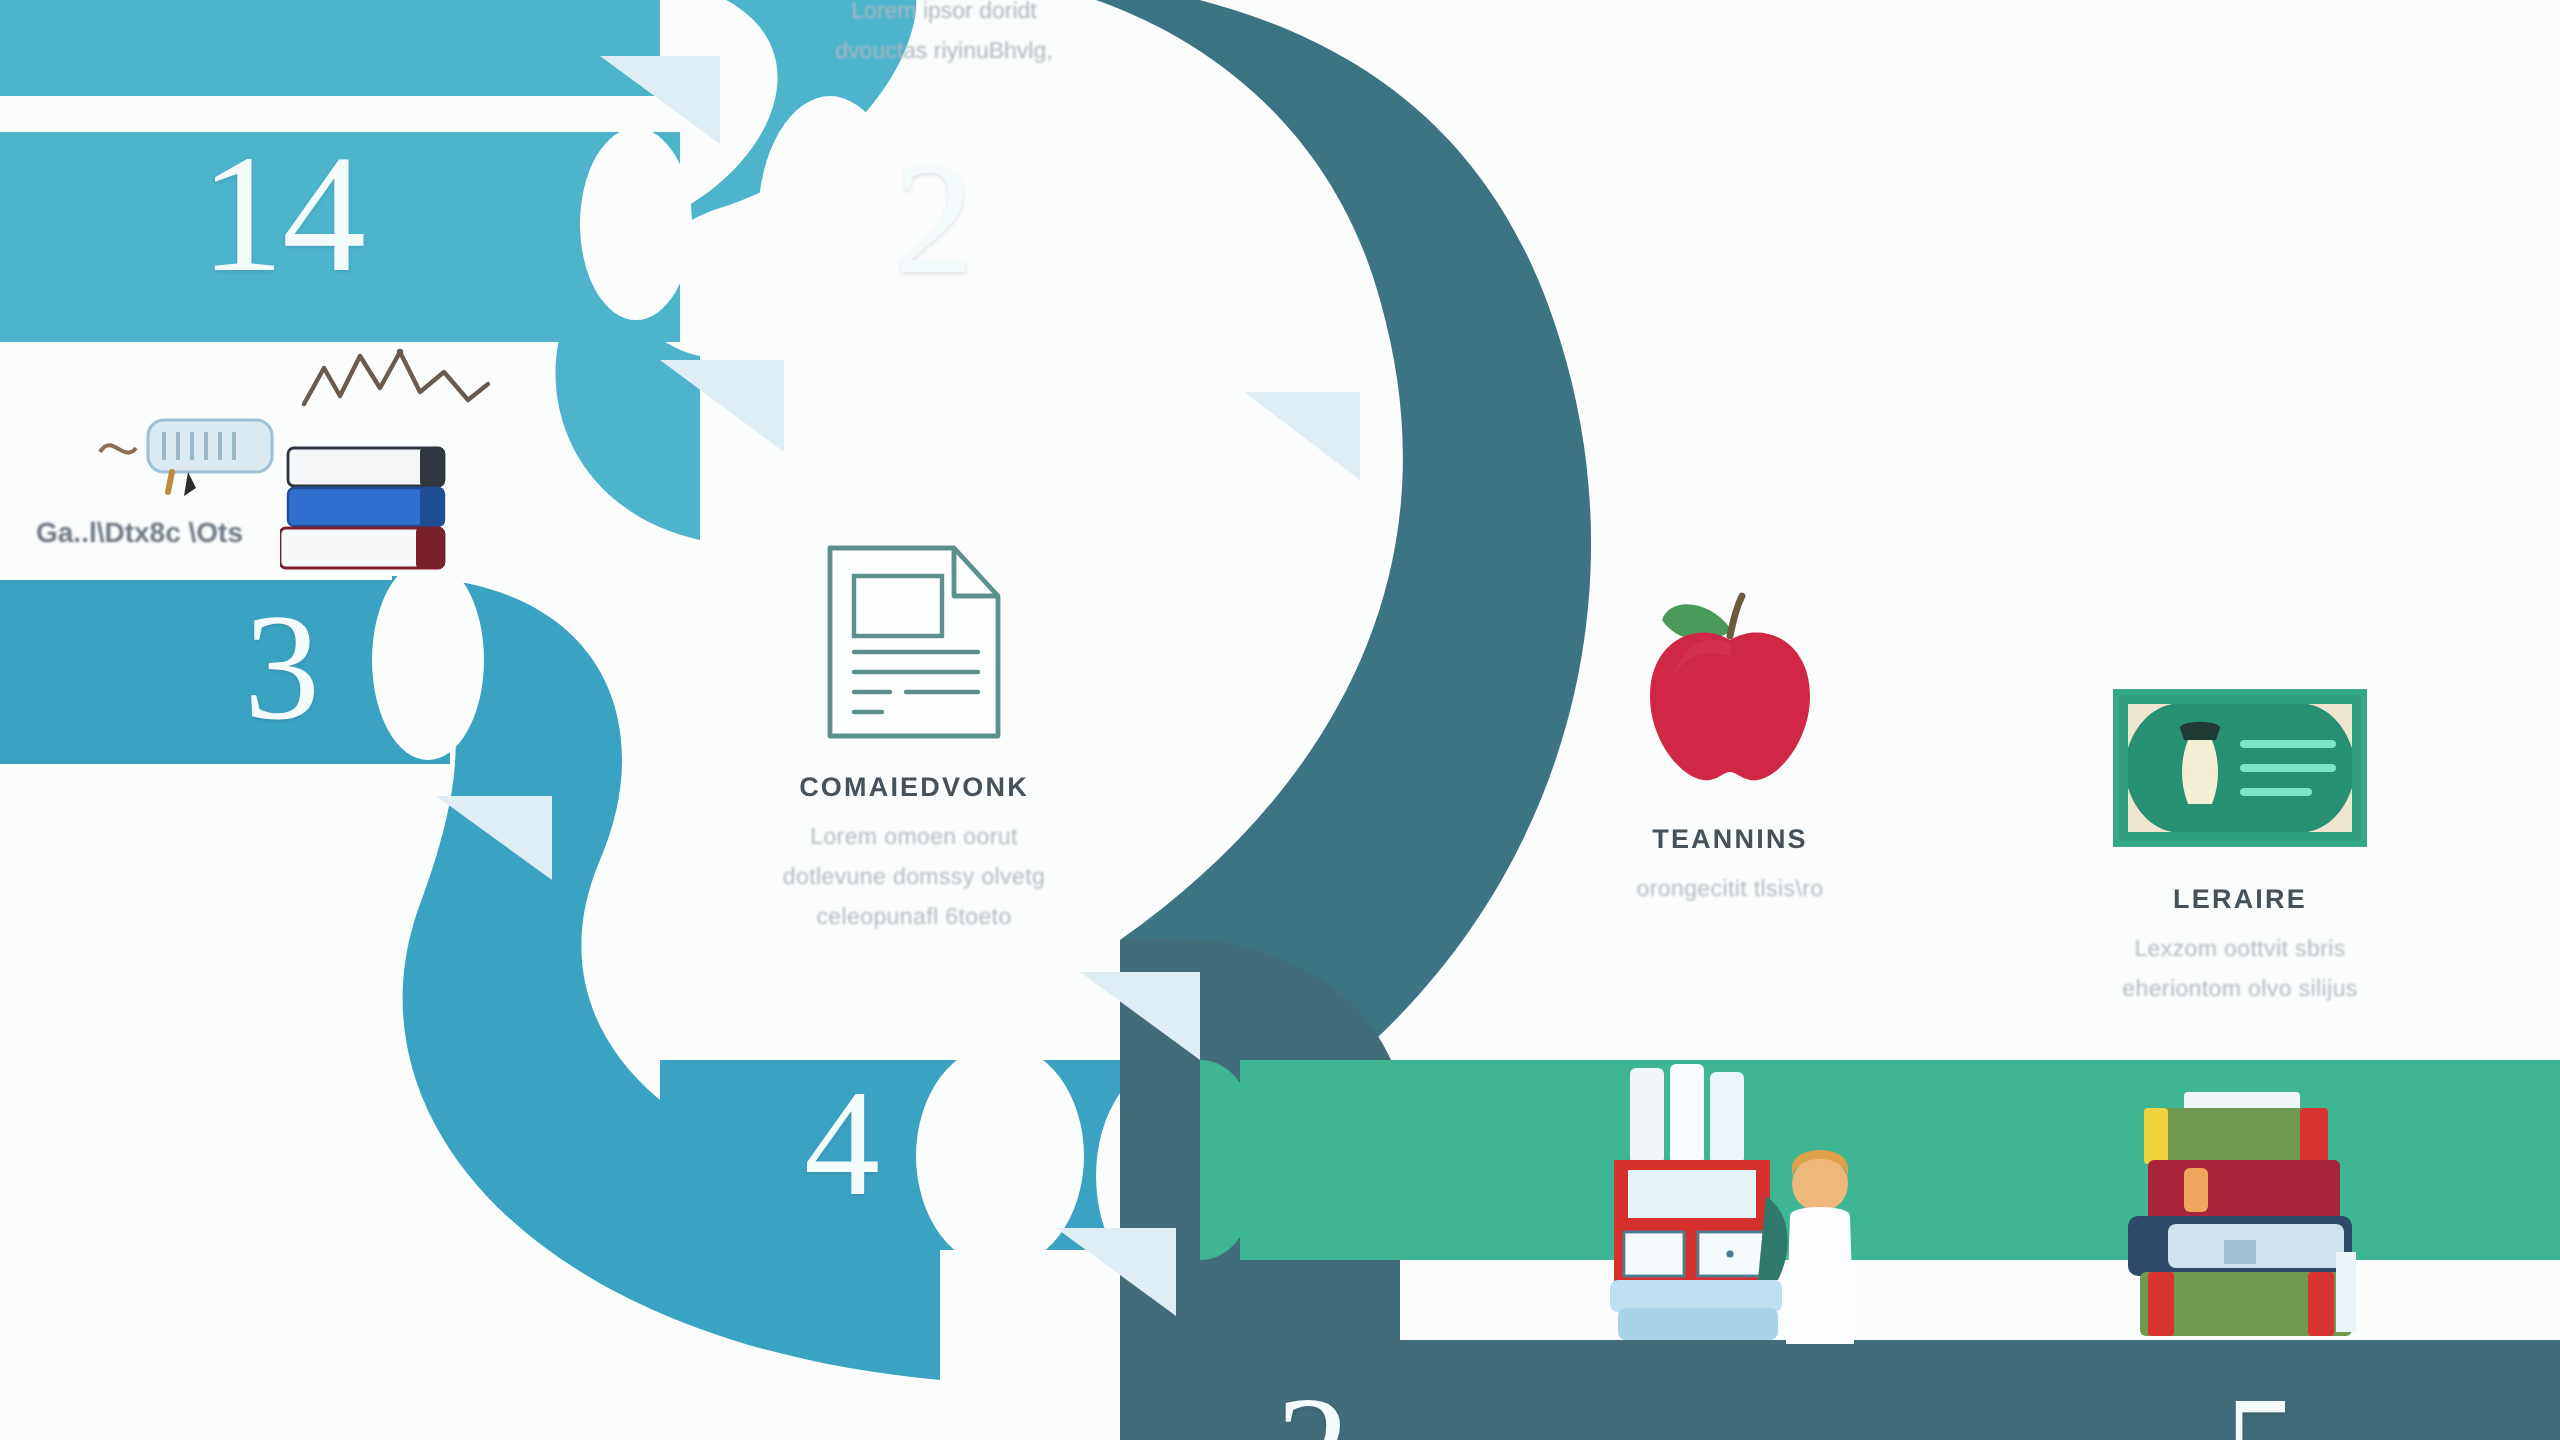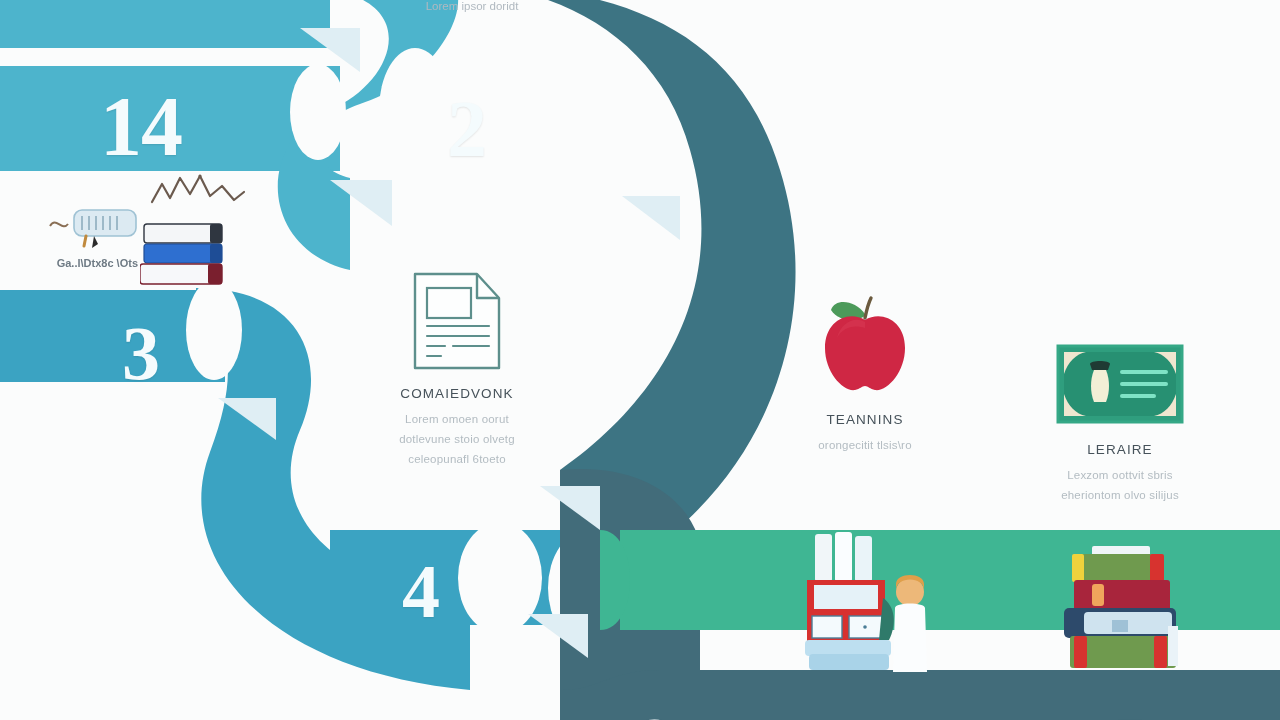--- a/index.html
+++ b/index.html
@@ -21,41 +21,40 @@
     inset: 0;
     width: 1280px;
     height: 720px;
   }
   .step-number {
     position: absolute;
     color: #f4fbfd;
     font-family: "Liberation Serif", serif;
     font-size: 78px;
     line-height: 1;
-    font-weight: 700;
+    font-weight: 400;
     letter-spacing: -1px;
     user-select: none;
     text-shadow: 0 1px 2px rgba(0,0,0,0.10);
-    margin-top: 19px;
   }
   .num-1 { left: 100px; top: 66px; font-size: 84px; }
   .num-2 { left: 447px; top: 70px; font-size: 80px; }
   .num-3 { left: 122px; top: 296px; font-size: 76px; }
   .num-4 { left: 402px; top: 534px; font-size: 76px; }
   .num-5 { left: 638px; top: 688px; font-size: 74px; }
   .num-6 { left: 1112px; top: 688px; font-size: 74px; }
 
   .card {
     position: absolute;
     text-align: center;
     width: 190px;
   }
   .card .card-title {
     font-size: 13.5px;
-    font-weight: normal;
+    font-weight: bold;
     letter-spacing: 1.1px;
     color: #46525a;
     margin: 12px 0 9px 0;
     filter: blur(0.35px);
   }
   .card .card-body {
     font-size: 11.5px;
     line-height: 1.72;
     color: #b3bcc2;
     filter: blur(0.45px);
@@ -81,22 +80,22 @@
     font-size: 11.5px;
     line-height: 1.75;
     color: #b0b9c0;
     filter: blur(0.5px);
   }
   .leftnote {
     position: absolute;
     left: 18px;
     top: 255px;
     width: 120px;
-    text-align: right;
-    font-size: 11px;
+    text-align: left;
+    font-size: 14px;
     line-height: 1.6;
     color: #6e7a84;
     font-weight: bold;
     filter: blur(0.6px);
   }
   .float-icon { position: absolute; }
   .fi-books-left   { left: 140px; top: 218px; }
   .fi-chart-left   { left: 148px; top: 168px; }
   .fi-tag-left     { left: 42px;  top: 198px; }
   .fi-shelf        { left: 795px; top: 528px; }
@@ -159,20 +158,21 @@
 
   <div class="step-number num-1">14</div>
   <div class="step-number num-2">2</div>
   <div class="step-number num-3">3</div>
   <div class="step-number num-4">4</div>
   <div class="step-number num-5">2</div>
   <div class="step-number num-6">5</div>
 
   <div class="topnote">
     <div>Lorem ipsor doridt</div>
+    <div>dvouctas riyinuBhvlg,</div>
   </div>
 
   <div class="leftnote">Ga..l\Dtx8c \Ots</div>
 
   <div class="float-icon fi-chart-left">
     <svg width="100" height="48" viewBox="0 0 100 48">
       <polyline points="4,34 14,16 22,30 32,10 42,26 52,8 62,28 74,18 86,32 96,24" fill="none" stroke="#6b5a4e" stroke-width="2.2" stroke-linejoin="round" stroke-linecap="round"></polyline>
       <circle cx="52" cy="8" r="1.6" fill="#6b5a4e"></circle>
     </svg>
   </div>
@@ -254,21 +254,21 @@
           <line x1="22" y1="68" x2="84" y2="68"></line>
           <line x1="22" y1="78" x2="40" y2="78"></line>
           <line x1="48" y1="78" x2="84" y2="78"></line>
           <line x1="22" y1="88" x2="36" y2="88"></line>
         </g>
       </svg>
     </div>
     <div class="card-title">COMAIEDVONK</div>
     <div class="card-body">
       <div>Lorem  omoen  oorut</div>
-      <div>dotlevune stoio olvetg</div>
+      <div>dotlevune domssy olvetg</div>
       <div>celeopunafl 6toeto</div>
     </div>
   </div>
 
   <div class="card card-apple">
     <div class="icon-wrap">
       <svg width="112" height="112" viewBox="0 0 112 112">
         <path d="M56,26 C46,12 26,10 22,22 C30,34 46,34 56,28 Z" fill="#4c9a5a"></path>
         <path d="M56,30 C58,20 60,14 62,10" fill="none" stroke="#6b5a3e" stroke-width="3.4" stroke-linecap="round"></path>
         <path d="M56,32 C40,22 16,32 16,60 C16,84 34,104 46,102 C51,101 53,98 56,98

